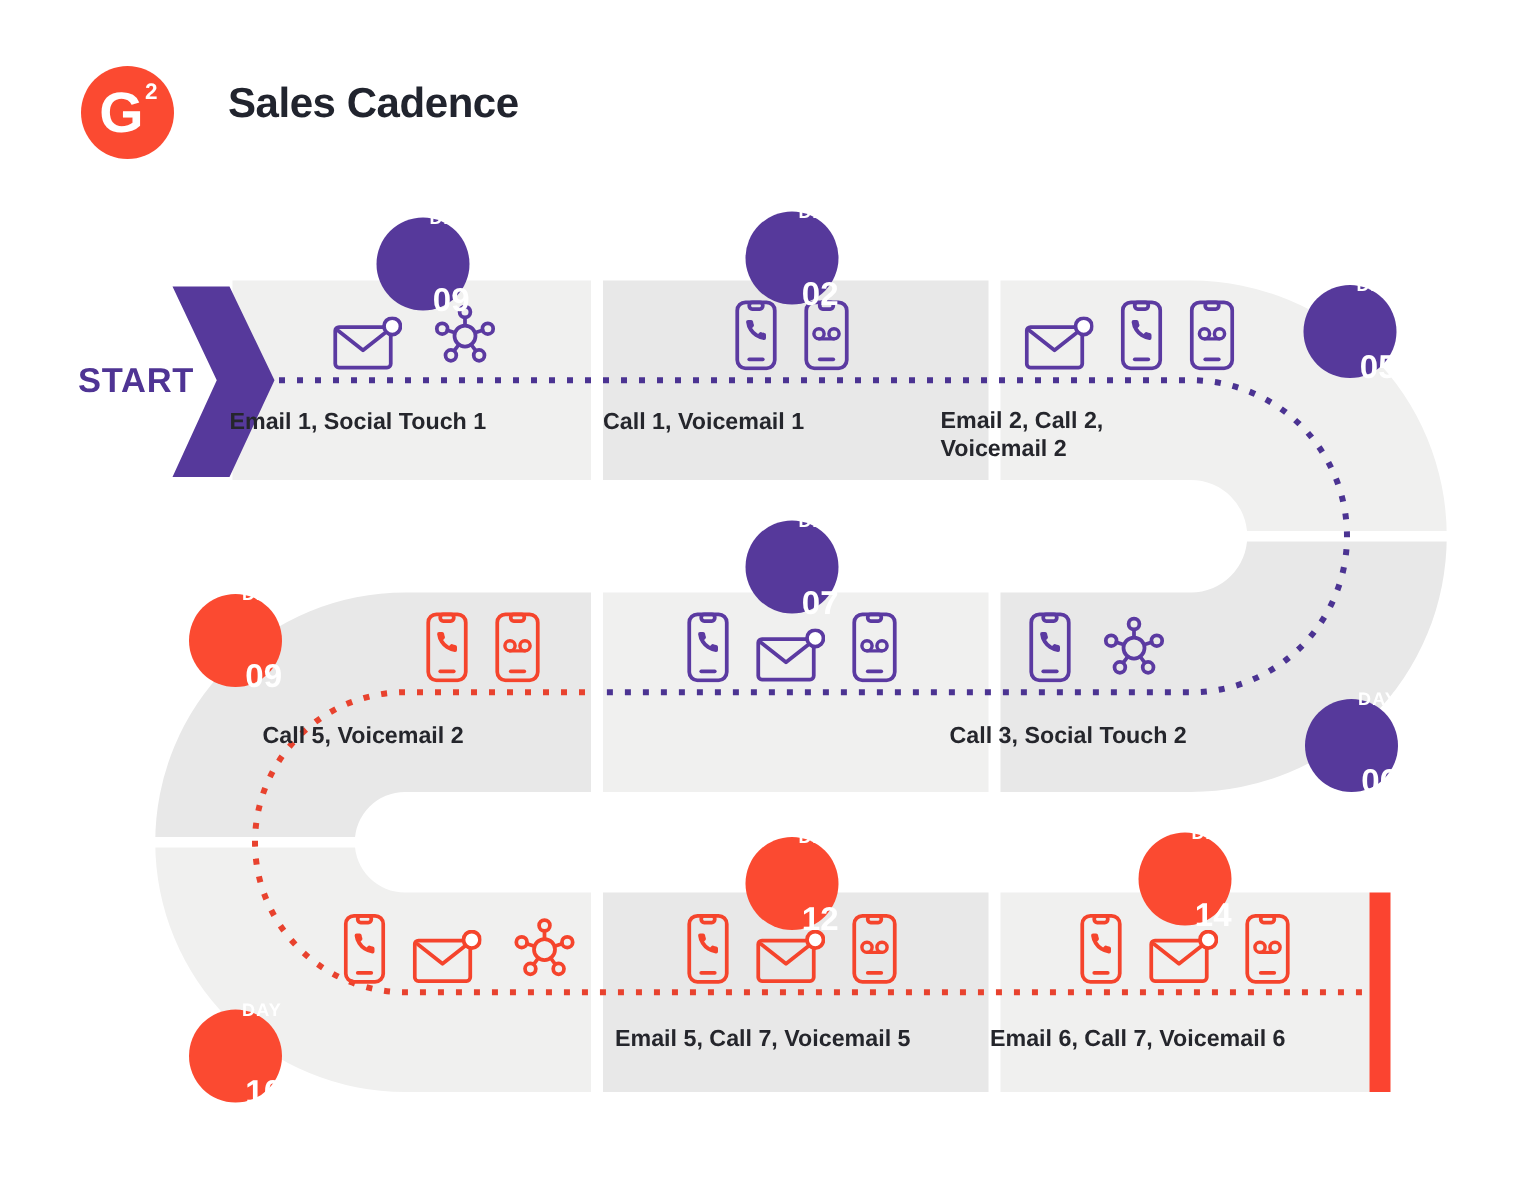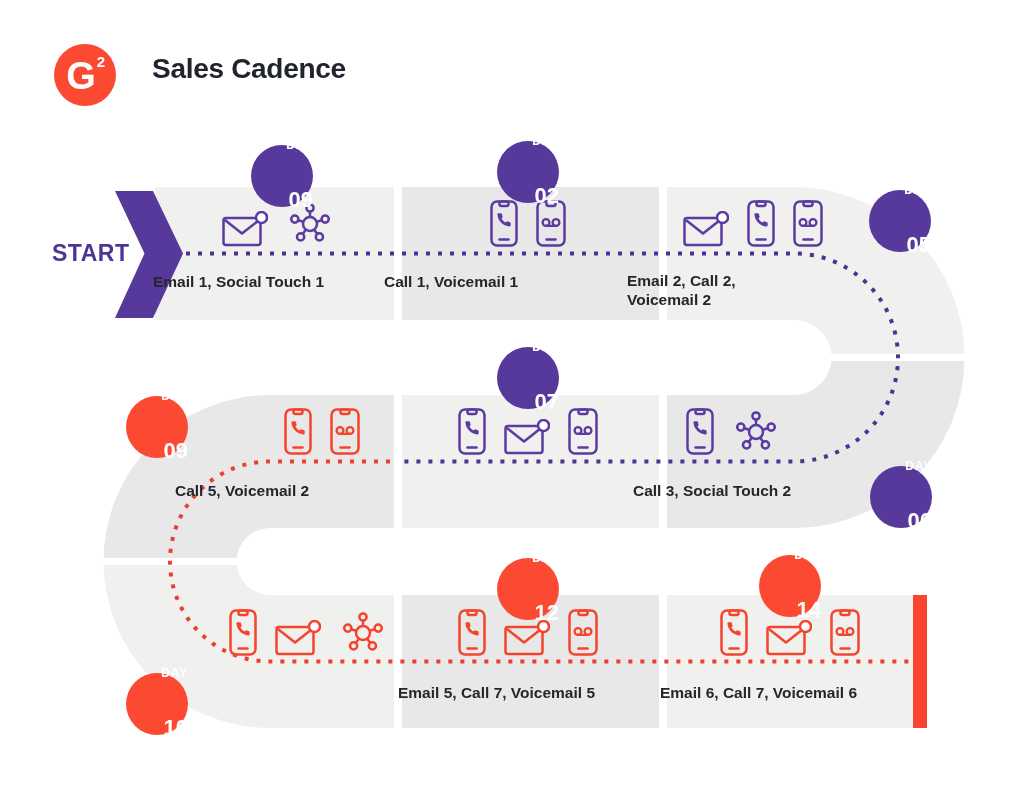--- a/index.html
+++ b/index.html
@@ -284,21 +284,21 @@
         </svg>
       </span>
     <span>
         <svg class="icon" width="30" height="47" viewBox="0 0 30 47">
           <use href="#ic-voicemail"></use>
         </svg>
       </span>
   </div>
 
   <div class="seg-label" style="left:283px;top:273px">Email 1, Social Touch 1</div>
-  <div class="seg-label" style="left:514px;top:273px">Call 1, Voicemail 1</div>
+  <div class="seg-label" style="left:532px;top:273px">Call 1, Voicemail 1</div>
   <div class="seg-label" style="left:757px;top:272px">Email 2, Call 2,
 Voicemail 2</div>
   <div class="seg-label" style="left:763px;top:482px">Call 3, Social Touch 2</div>
   <div class="seg-label" style="left:305px;top:482px">Call 5, Voicemail 2</div>
-  <div class="seg-label" style="left:528px;top:684px">Email 5, Call 7, Voicemail 5</div>
+  <div class="seg-label" style="left:540px;top:684px">Email 5, Call 7, Voicemail 5</div>
   <div class="seg-label" style="left:790px;top:684px">Email 6, Call 7, Voicemail 6</div>
 
 </div>
 
 </body></html>

